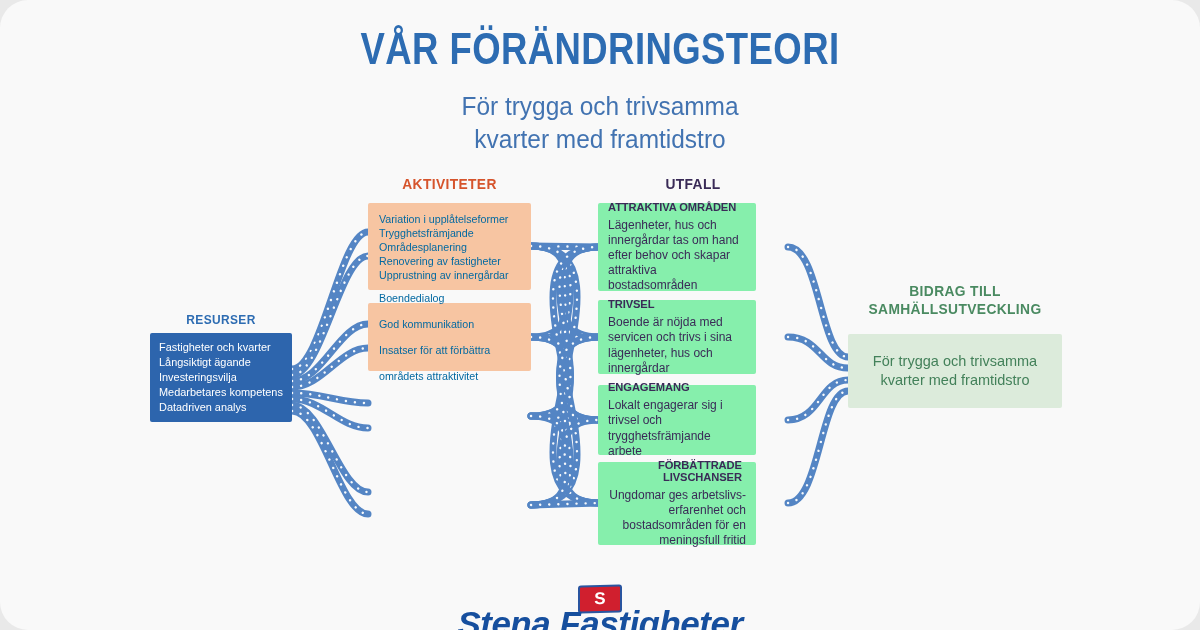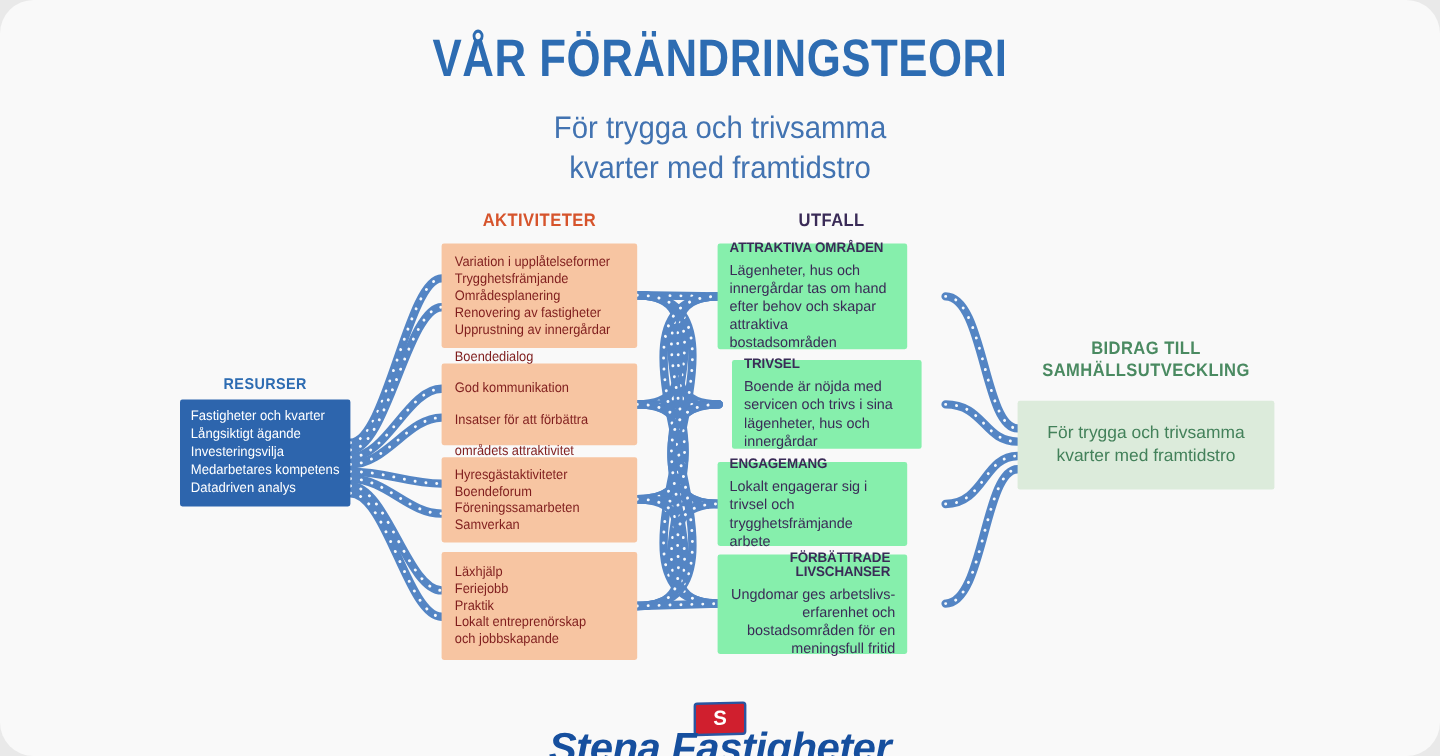--- a/index.html
+++ b/index.html
@@ -25,21 +25,21 @@
   .hdr-outcomes{left:598px;top:175px;width:190px;font-size:15px;color:#3a2b57;}
   .hdr-contribution{left:848px;top:282px;width:214px;font-size:15px;color:#4a8a61;line-height:17.5px;}
   
   .box{position:absolute;border-radius:2px;z-index:2;}
   .resources-box{
     left:150px;top:333px;width:142px;height:89px;background:#2d65ad;color:#fff;
     display:flex;flex-direction:column;justify-content:center;padding:6px 9px;
   }
   .resources-box .ln{font-size:11.5px;line-height:15px;white-space:nowrap;transform:scaleX(.95);transform-origin:left center;}
   .activity-box{
-    left:368px;width:163px;background:#f7c5a2;color:#7f1d1d;
+    left:368px;width:163px;background:#f7c5a2;color:#0369a1;
     display:flex;flex-direction:column;justify-content:center;padding:6px 11px;
   }
   .activity-box .ln{font-size:11.5px;line-height:14px;white-space:nowrap;transform:scaleX(.93);transform-origin:left center;}
   .outcome-box{
     left:598px;width:158px;background:#86efac;color:#3a2b57;
     display:flex;flex-direction:column;justify-content:center;padding:21px 10px;
   }
   .outcome-heading{font-size:11.5px;font-weight:bold;letter-spacing:-.1px;margin-bottom:5px;transform:scaleX(.97);transform-origin:left center;}
   .outcome-body{font-size:12px;line-height:15.2px;}
   .contribution-box{
@@ -154,39 +154,26 @@
     <div class="ln">Områdesplanering</div>
     <div class="ln">Renovering av fastigheter</div>
     <div class="ln">Upprustning av innergårdar</div>
   </div>
   <div class="box activity-box" style="top:303px;height:68px;gap:12px;">
     <div class="ln">Boendedialog</div>
     <div class="ln">God kommunikation</div>
     <div class="ln">Insatser för att förbättra</div>
     <div class="ln">områdets attraktivitet</div>
   </div>
-  <div class="box activity-box" style="top:381px;height:71px;">
-    <div class="ln">Hyresgästaktiviteter</div>
-    <div class="ln">Boendeforum</div>
-    <div class="ln">Föreningssamarbeten</div>
-    <div class="ln">Samverkan</div>
-  </div>
-  <div class="box activity-box" style="top:460px;height:90px;">
-    <div class="ln">Läxhjälp</div>
-    <div class="ln">Feriejobb</div>
-    <div class="ln">Praktik</div>
-    <div class="ln">Lokalt entreprenörskap</div>
-    <div class="ln">och jobbskapande</div>
-  </div>
 
   <div class="box outcome-box" style="top:203px;height:88px;">
     <div class="outcome-heading">ATTRAKTIVA OMRÅDEN</div>
     <div class="outcome-body">Lägenheter, hus och innergårdar tas om hand efter behov och skapar attraktiva bostadsområden</div>
   </div>
-  <div class="box outcome-box" style="top:300px;height:74px;margin-left:12px;">
+  <div class="box outcome-box" style="top:300px;height:74px;">
     <div class="outcome-heading">TRIVSEL</div>
     <div class="outcome-body">Boende är nöjda med servicen och trivs i sina lägenheter, hus och innergårdar</div>
   </div>
   <div class="box outcome-box" style="top:385px;height:70px;">
     <div class="outcome-heading">ENGAGEMANG</div>
     <div class="outcome-body">Lokalt engagerar sig i trivsel och trygghetsfrämjande arbete</div>
   </div>
   <div class="box outcome-box" style="top:462px;height:83px;text-align:right;">
     <div class="outcome-heading">FÖRBÄTTRADE LIVSCHANSER</div>
     <div class="outcome-body">Ungdomar ges arbetslivs-erfarenhet och bostadsområden för en meningsfull fritid</div>

